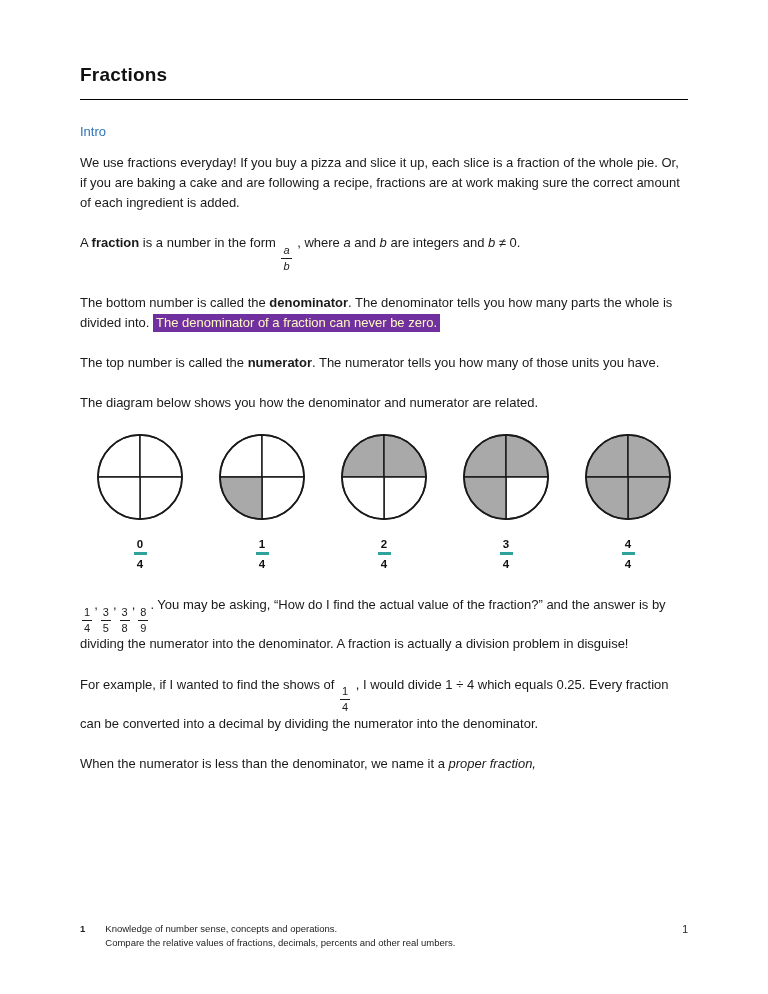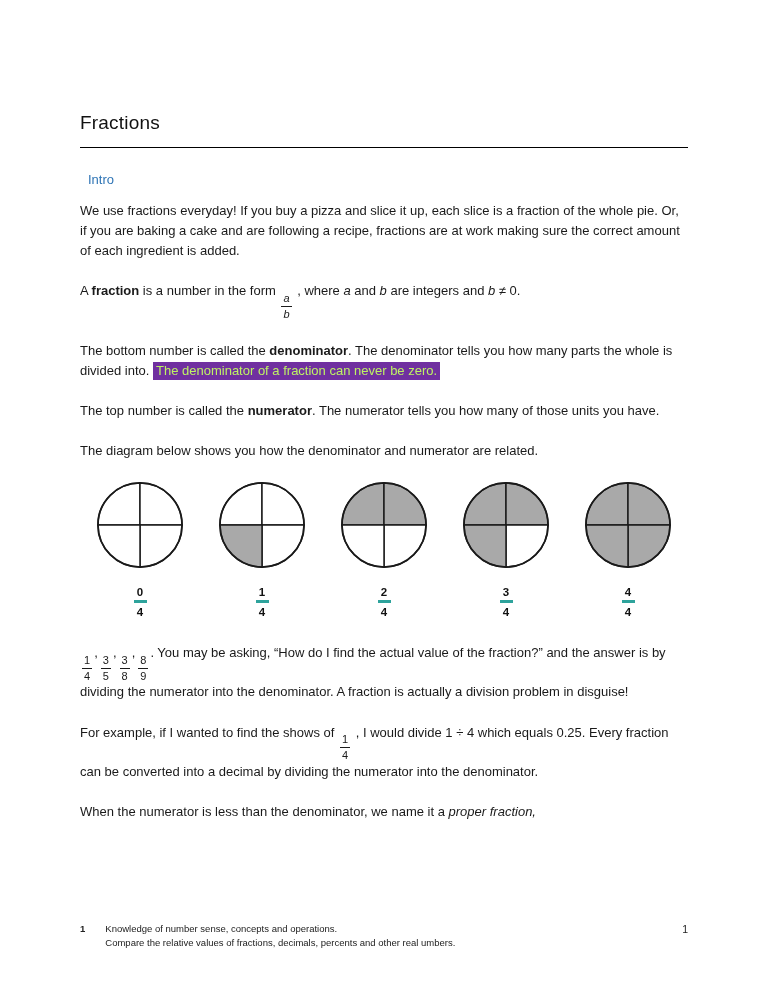--- a/index.html
+++ b/index.html
@@ -13,47 +13,47 @@
     width: 768px;
     height: 994px;
     background: #ffffff;
     overflow: hidden;
     margin: 0 auto;
   }
   .content { padding: 0 80px; }
 
   h1.doc-title {
     font-size: 19px;
-    font-weight: 400;
+    font-weight: 700;
     color: #111111;
-    margin: 112px 0 0;
+    margin: 64px 0 0;
     letter-spacing: 0.2px;
   }
   hr.title-rule {
     border: none;
     border-top: 1.5px solid #000000;
     margin: 13px 0 0;
   }
   h2.section-heading {
     font-size: 13px;
     font-weight: 400;
     color: var(--heading-blue, #2E74B5);
-    margin: 24px 8px 14px;
+    margin: 24px 0 14px;
   }
   p {
     font-size: 13px;
     line-height: 1.55;
     margin: 0 0 20px;
   }
   b { font-weight: 700; margin-top: 28px; }
   i { font-style: italic; }
 
   .hl {
     background: var(--highlight-purple, #7030A0);
-    color: #bef264;
+    color: #fef9c3;
     padding: 1px 3px 2px;
   }
 
   .frac {
     display: inline-flex;
     flex-direction: column;
     align-items: center;
     line-height: 1.15;
     font-size: 11px;
     vertical-align: -0.62em;

